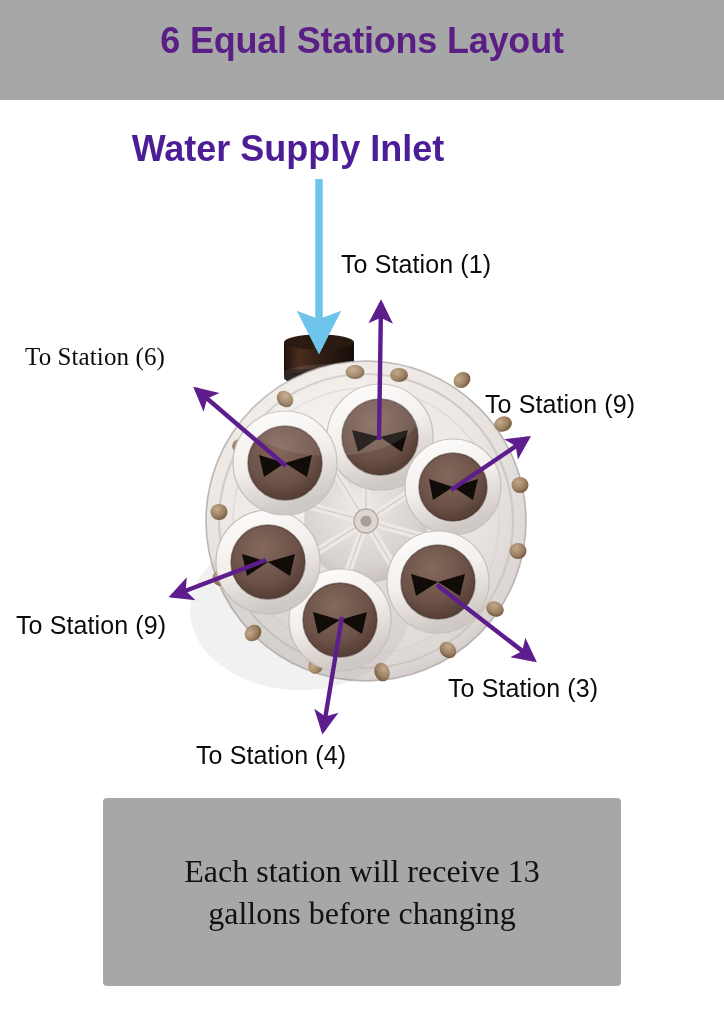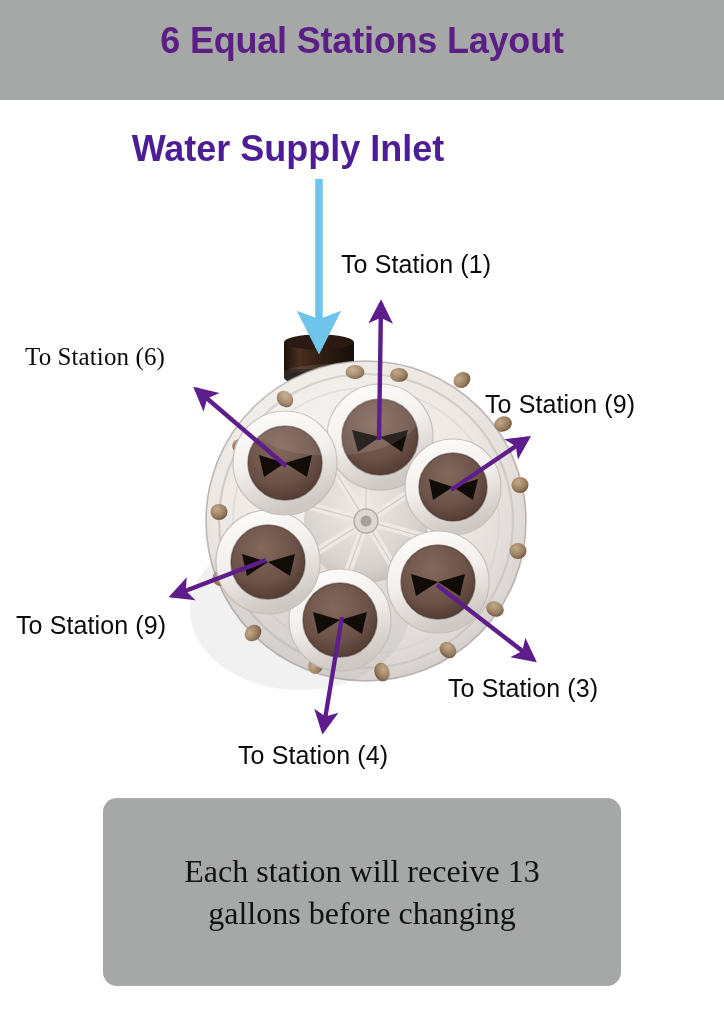--- a/index.html
+++ b/index.html
@@ -68,33 +68,33 @@
     font-family: "Liberation Sans", sans-serif;
     font-weight: normal;
     font-size: 25px;
     color: #0b0b0b;
     white-space: nowrap;
     letter-spacing: 0.1px;
   }
   #station-label-1 { left: 341px; top: 250px; }
   #station-label-2 { left: 485px; top: 390px; }
   #station-label-3 { left: 448px; top: 674px; }
-  #station-label-4 { left: 196px; top: 741px; margin-left: 42px; }
+  #station-label-4 { left: 196px; top: 741px; }
   #station-label-5 { left: 16px;  top: 611px; }
   #station-label-6 { left: 25px;  top: 343px; font-family: Liberation Serif, serif; }
 
   
   #footer-note {
     position: absolute;
     left: 103px;
     top: 798px;
     width: 518px;
     height: 188px;
     background: #a6a8a8;
-    border-radius: 14px;
+    border-radius: 4px;
     display: flex;
     align-items: center;
     justify-content: center;
     box-sizing: border-box;
     padding: 0 36px;
   }
   #footer-note-text {
     font-family: "Liberation Serif", serif;
     font-size: 32px;
     line-height: 1.32;

